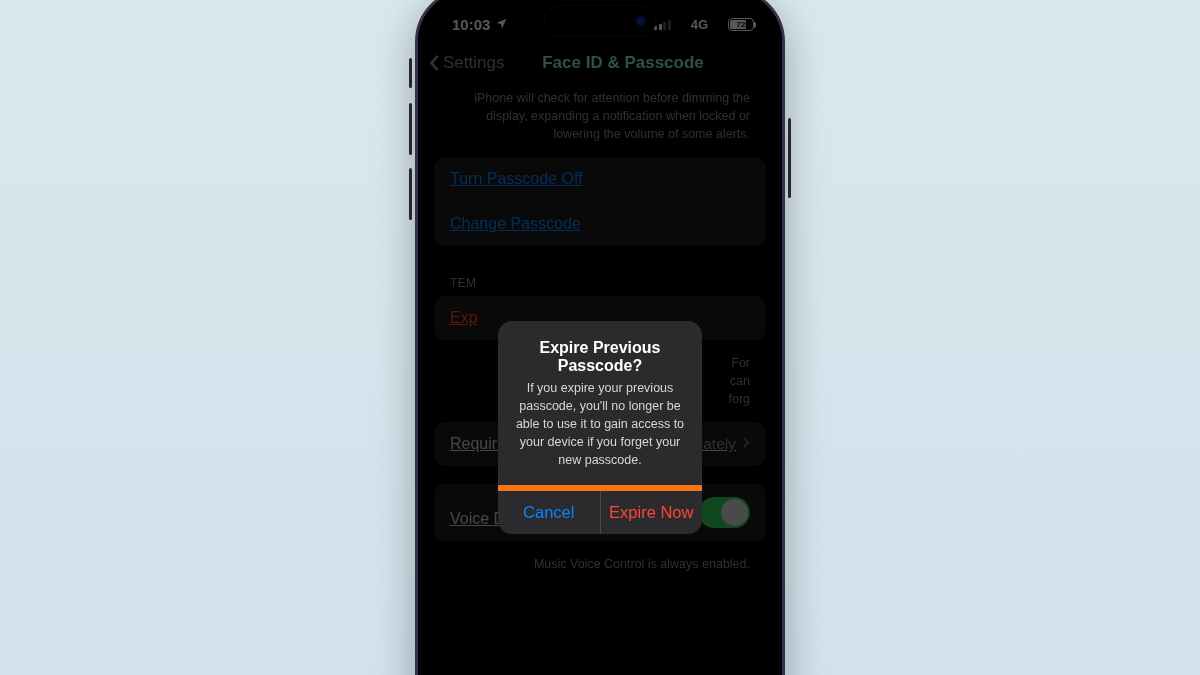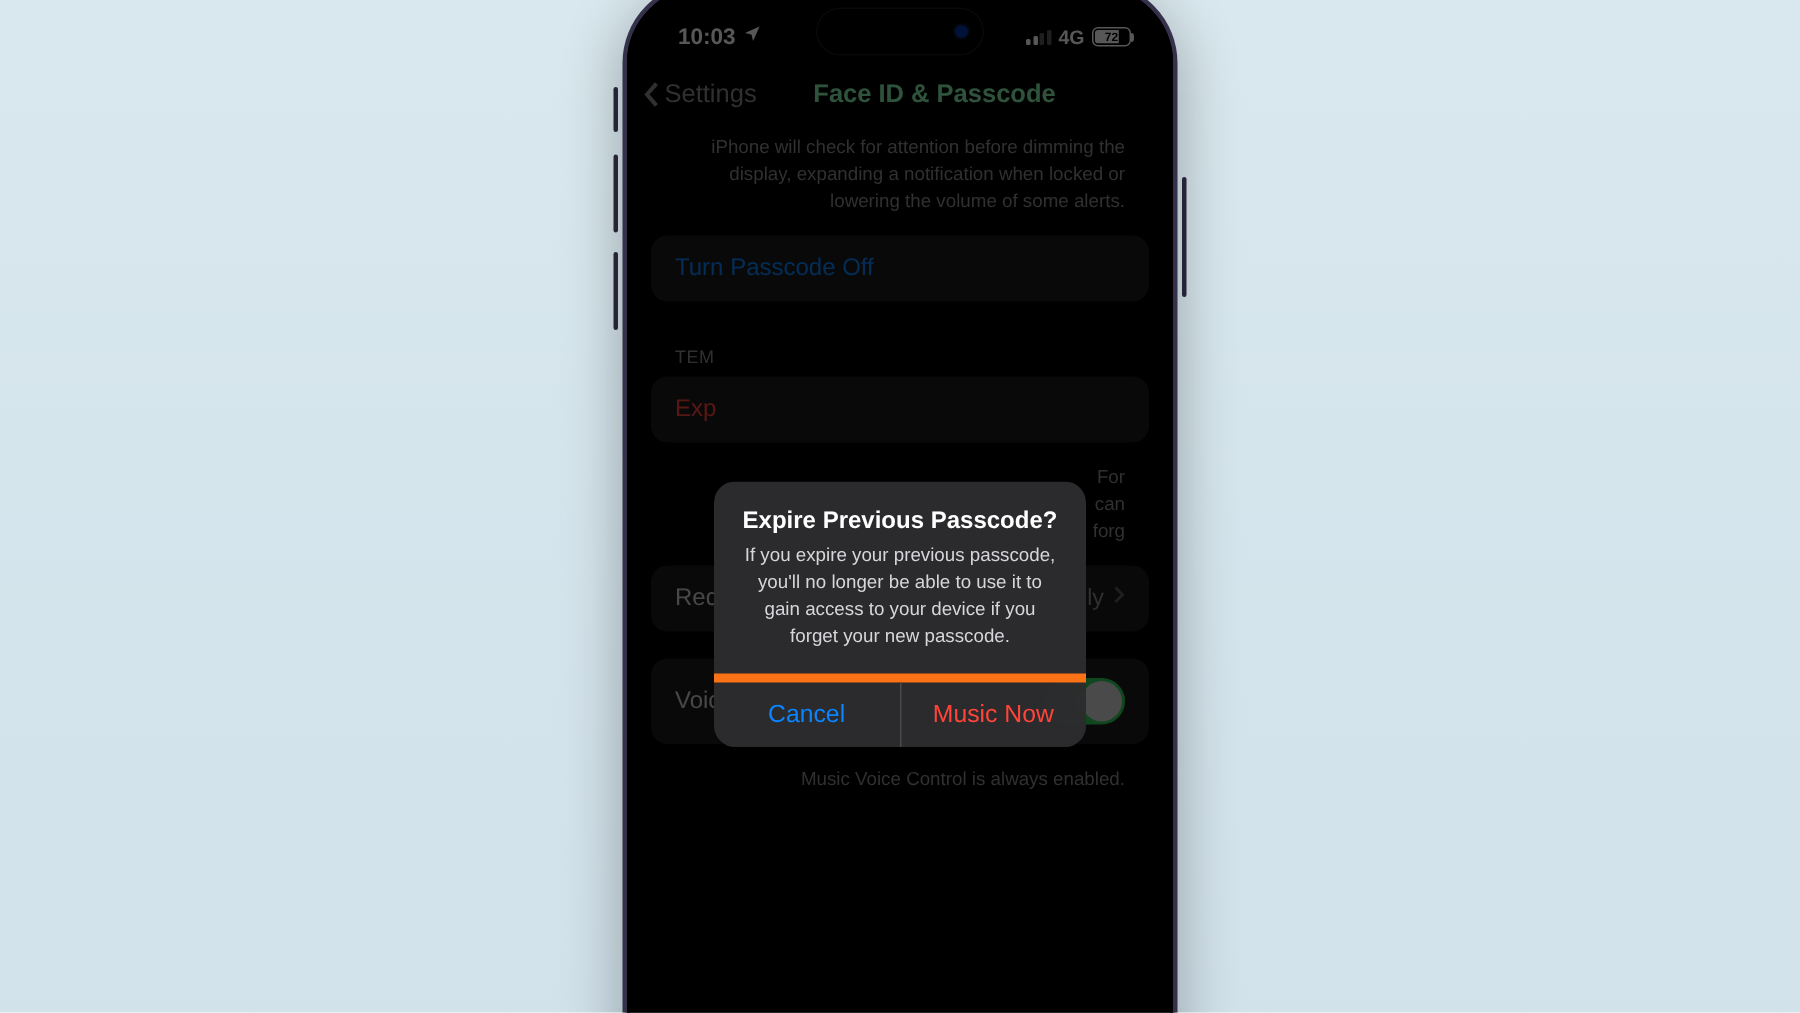--- a/index.html
+++ b/index.html
@@ -72,21 +72,21 @@
     justify-content: space-between;
     align-items: center;
     padding: 18px 28px 0 34px;
     height: 50px;
     font-weight: 600;
     font-size: 15px;
     color: #fff;
   }
   .status-left { display: flex; align-items: center; gap: 5px; }
   .loc-icon svg { width: 13px; height: 13px; fill: #fff; }
-  .status-right { display: flex; align-items: center; gap: 5px; font-size: 13px; }
+  .status-right { display: flex; align-items: center; gap: 20px; font-size: 13px; }
   .signal { display: flex; align-items: flex-end; gap: 1.5px; }
   .signal span { width: 3px; background: #fff; border-radius: 1px; }
   .signal span:nth-child(1){height:4px}
   .signal span:nth-child(2){height:6px}
   .signal span:nth-child(3){height:8px;background:#5a5a5d}
   .signal span:nth-child(4){height:10px;background:#5a5a5d}
   .battery {
     width: 26px; height: 13px;
     border: 1px solid #fff; border-radius: 4px;
     position: relative; display: flex; align-items: center; justify-content: center;
@@ -124,23 +124,24 @@
   .hint {
     color:#8c8c91; font-size:12.5px; line-height:1.45;
     padding: 4px 16px 14px;
     text-align: right;
   }
   .group {
     background:#1c1c1e; border-radius:11px; overflow:hidden;
     margin-bottom: 10px;
   }
   .row {
-    display:flex; align-items:center; justify-content:space-between;
+    display:flex; align-items:flex-end; justify-content:space-between;
     padding: 13px 16px; font-size:16px;
     border-top:1px solid #2b2b2e;
+    text-decoration:underline;
   }
   .row:first-child{border-top:none}
   .link-blue{color:#0a84ff}
   .link-red{color:#ff453a}
   .header-label{
     color:#8c8c91; font-size:12px; text-transform:uppercase;
     letter-spacing:.3px; padding: 20px 16px 6px;
   }
   .row-value{color:#8c8c91; display:flex; align-items:center; gap:6px; font-size:15.5px}
   .chev svg{width:8px;height:13px;stroke:#5a5a5d;stroke-width:2.5;fill:none}
@@ -159,21 +160,21 @@
   .dim{
     position:absolute; inset:0;
     background:rgba(0,0,0,.66);
     z-index:60;
   }
 
   
   .alert{
     position:absolute; z-index:70;
     left:50%; top:330px; transform:translateX(-50%);
-    width:248px;
+    width:204px;
     background:rgba(44,44,46,.97);
     border-radius:14px;
     backdrop-filter:blur(10px);
     overflow:hidden;
     text-align:center;
   }
   .alert-body{padding:18px 16px 16px}
   .alert-title{color:#fff;font-weight:600;font-size:16px;margin-bottom:4px}
   .alert-msg{color:#d7d7db;font-size:12.5px;line-height:1.45}
   .alert-actions{display:flex;border-top:6px solid #f97316}
@@ -232,20 +233,23 @@
         <div class="nav-title">Face ID &amp; Passcode</div>
       </div>
 
       <div class="content">
         <div class="hint">iPhone will check for attention before dimming the display, expanding a notification when locked or lowering the volume of some alerts.</div>
 
         <div class="group">
           <div class="row link-blue">
             <span>Turn Passcode Off</span>
           </div>
+          <div class="row link-blue">
+            <span>Change Passcode</span>
+          </div>
         </div>
 
         <div class="header-label">TEM</div>
         <div class="group">
           <div class="row link-red">
             <span>Exp</span>
           </div>
         </div>
         <div class="hint" style="white-space:pre-line">For
 can
@@ -279,18 +283,18 @@
 
     <div class="dim"></div>
 
     <div class="alert">
       <div class="alert-body">
         <div class="alert-title">Expire Previous Passcode?</div>
         <div class="alert-msg">If you expire your previous passcode, you'll no longer be able to use it to gain access to your device if you forget your new passcode.</div>
       </div>
       <div class="alert-actions">
         <div class="alert-btn cancel">Cancel</div>
-        <div class="alert-btn destructive">Music Now</div>
+        <div class="alert-btn destructive">Expire Now</div>
       </div>
     </div>
 
   </div>
 </div>
 
 </body></html>

